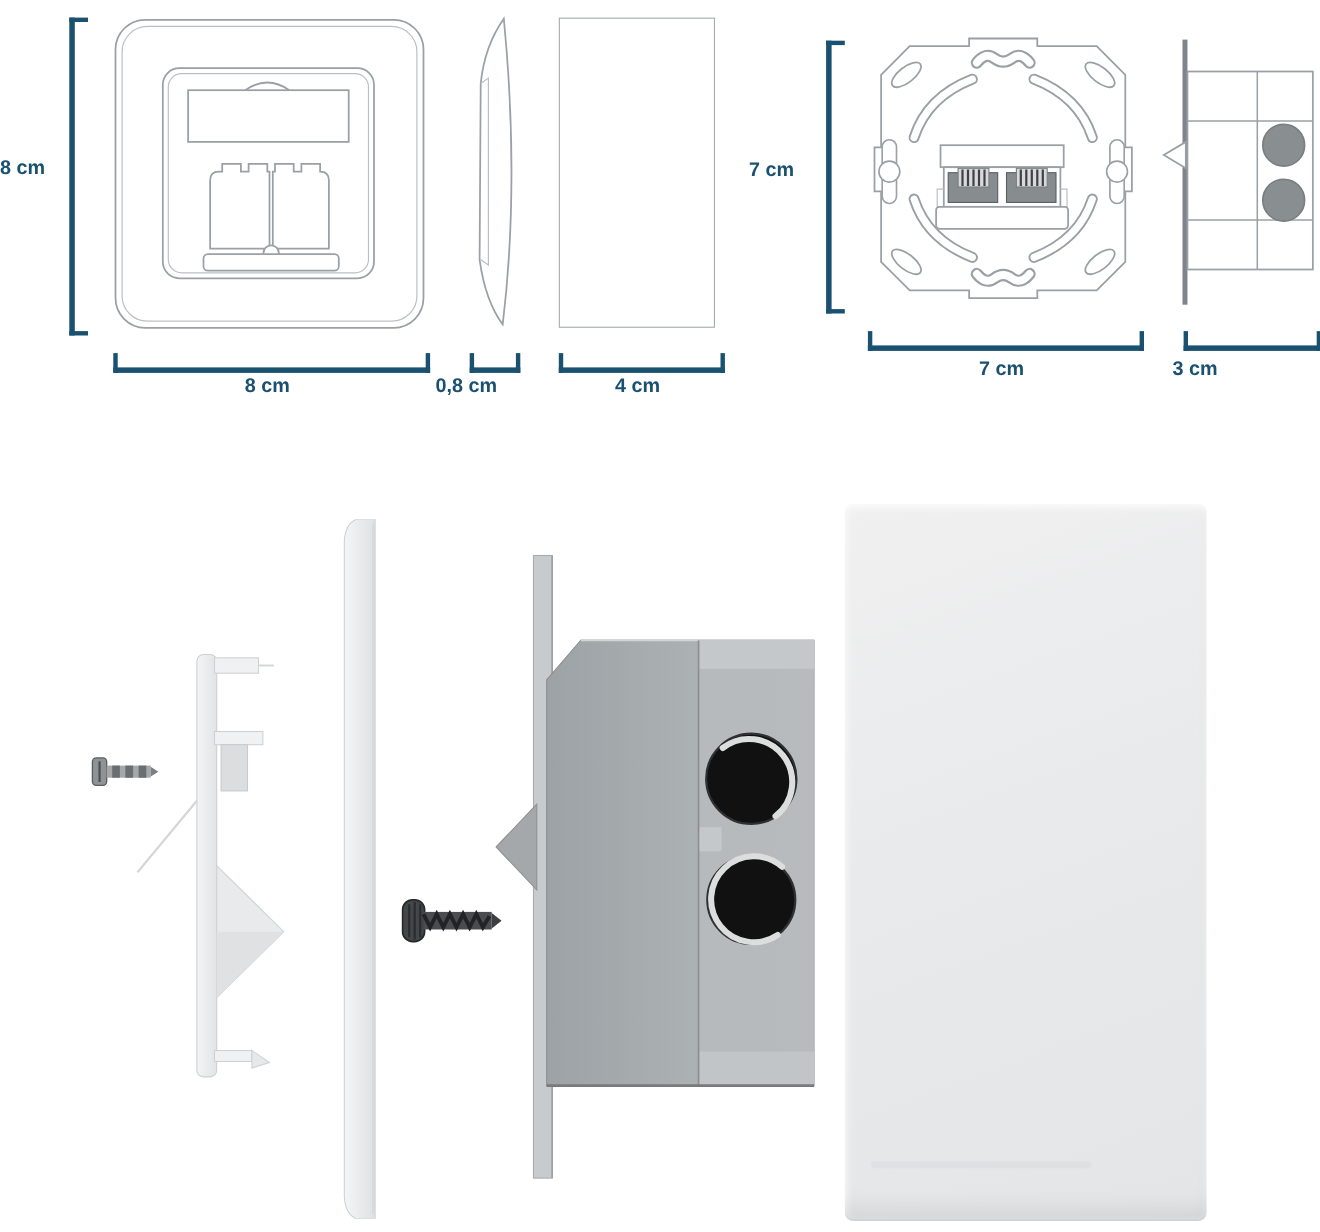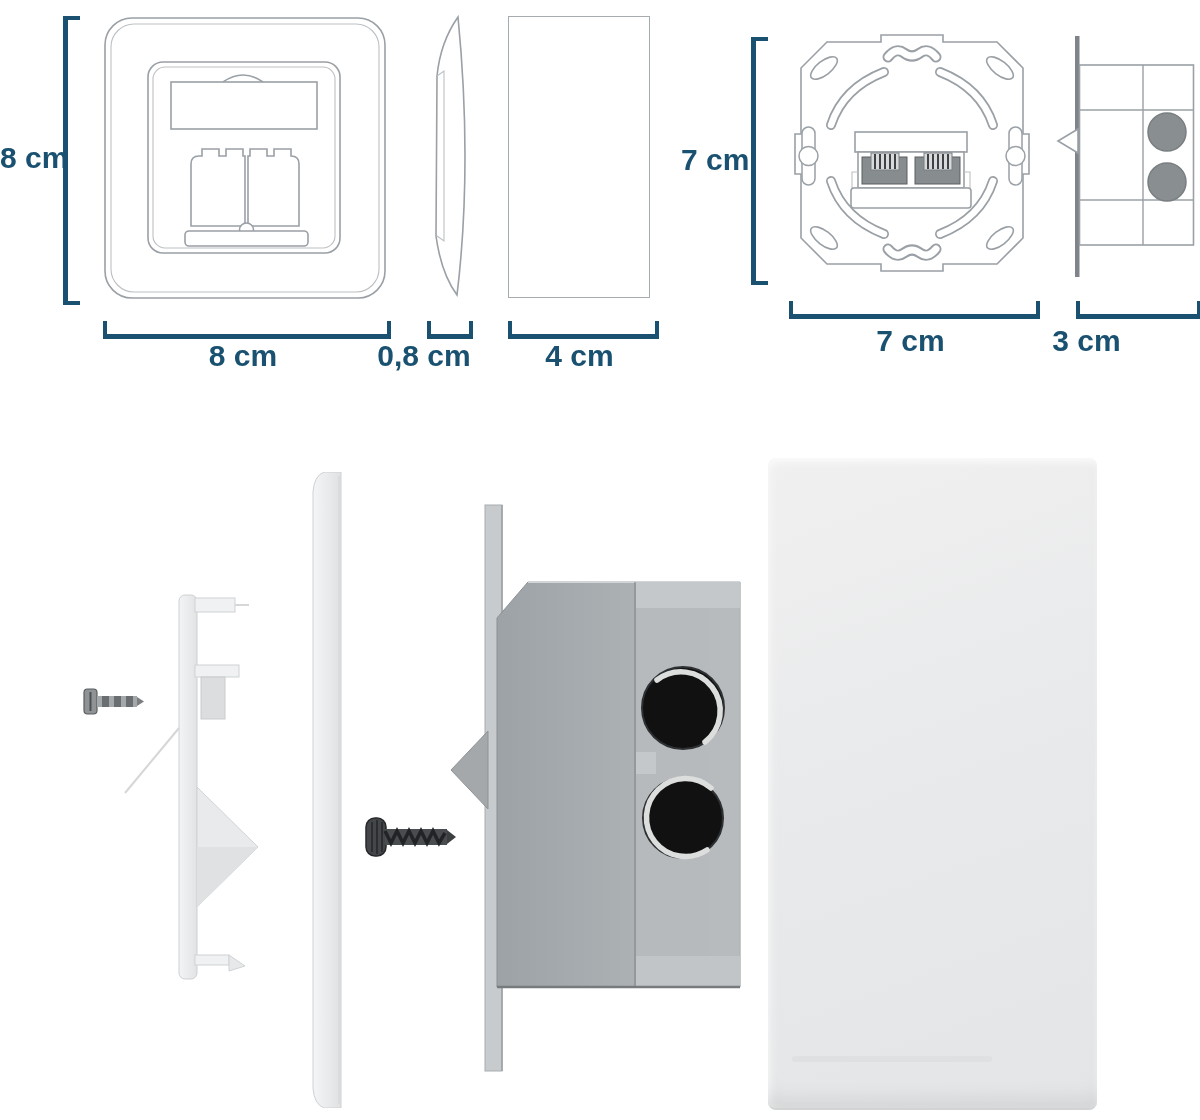--- a/index.html
+++ b/index.html
@@ -7,21 +7,21 @@
     --stroke:#9aa0a5;
     --bg:#ffffff;
   }
   html,body{margin:0;padding:0;background:#fff;}
   #canvas{
     position:relative;width:1200px;height:1120px;background:var(--bg);
     overflow:hidden;font-family:"Liberation Sans",sans-serif;
   }
   .abs{position:absolute;}
   .dim{
-    position:absolute;color:var(--acc);font-weight:700;font-size:30px;
+    position:absolute;color:var(--acc);font-weight:700;font-size:18px;
     font-family:"Liberation Sans",sans-serif;white-space:nowrap;line-height:1;
   }
   .dim.center{text-align:center;}
   
   .vbr{
     position:absolute;width:12px;
     border-left:5px solid var(--acc);
     border-top:4px solid var(--acc);
     border-bottom:4px solid var(--acc);
   }

